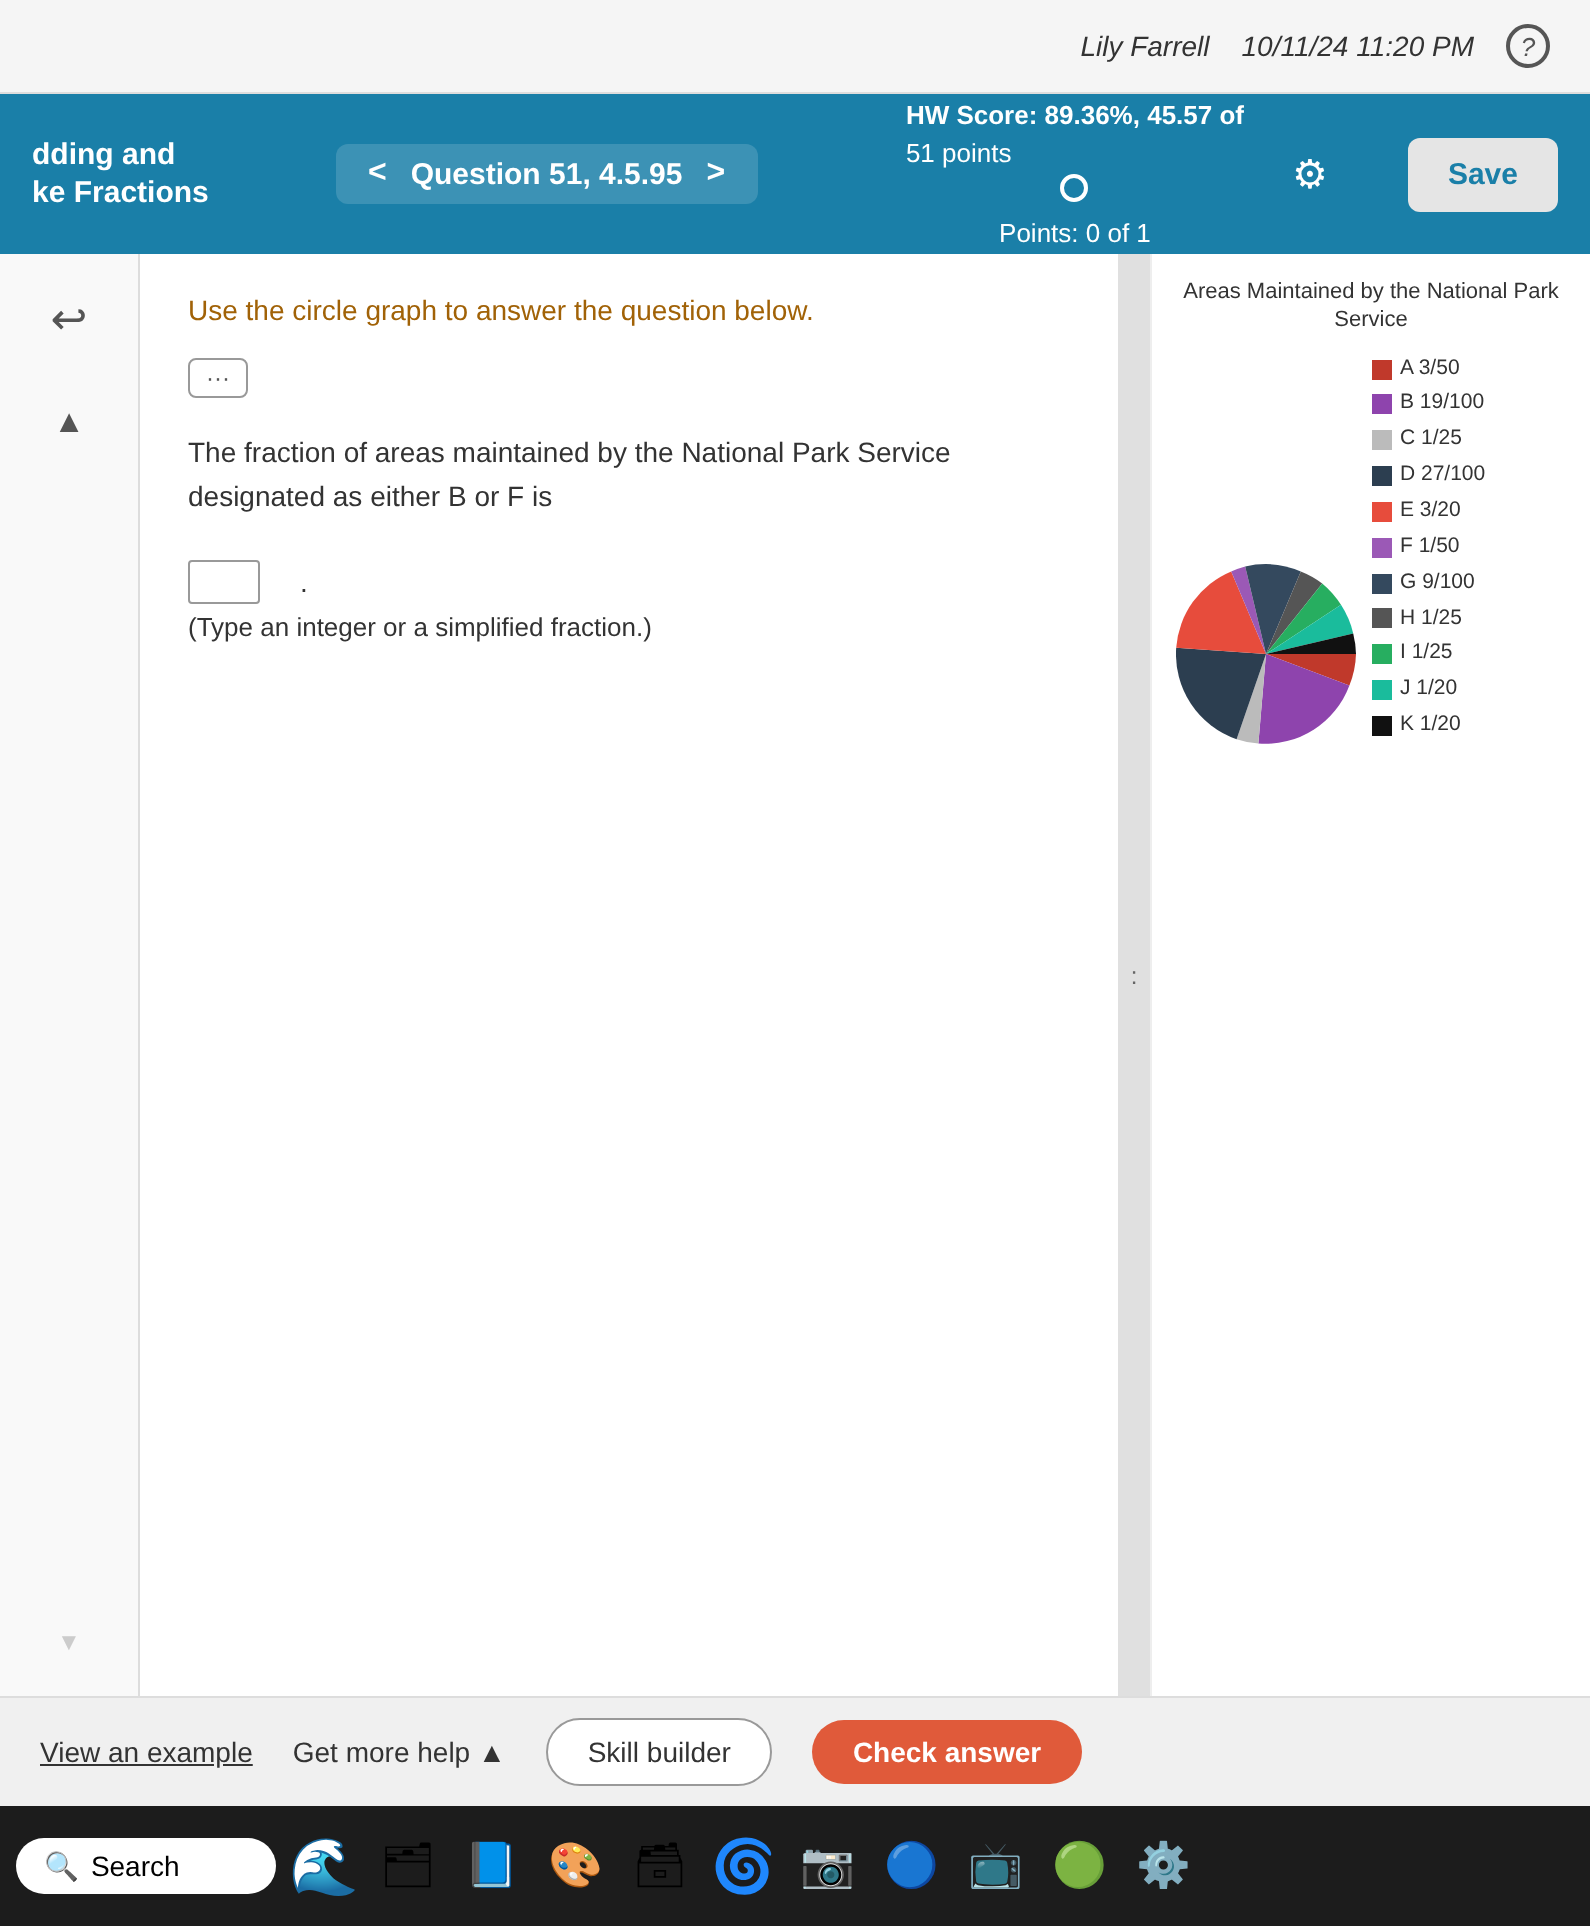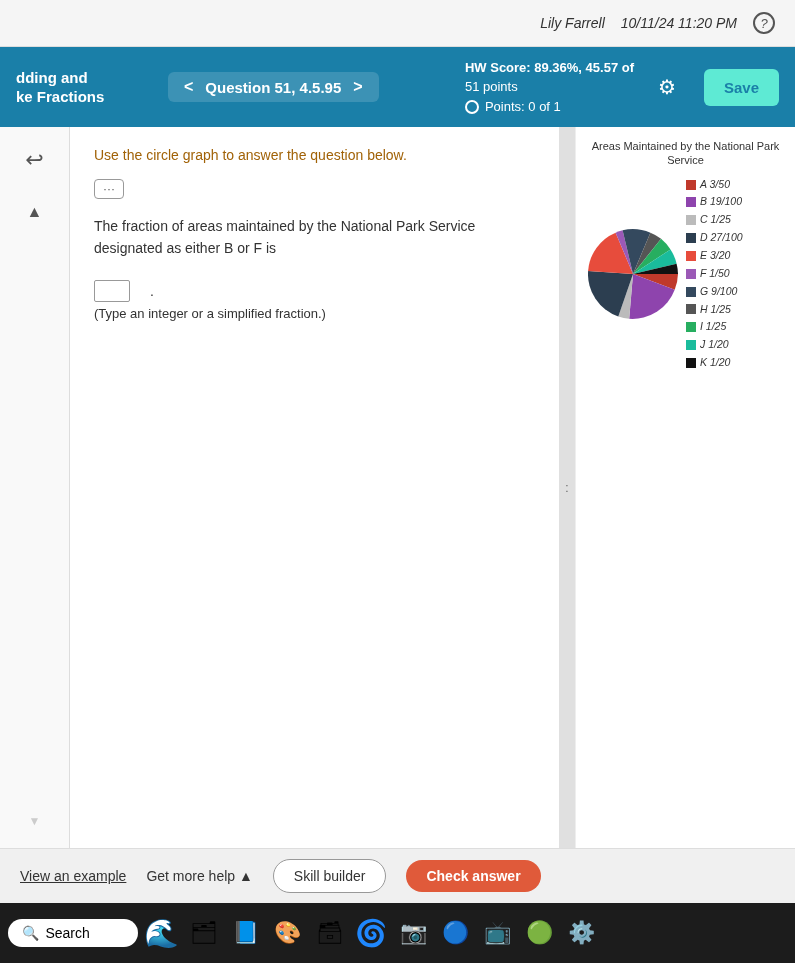--- a/index.html
+++ b/index.html
@@ -66,37 +66,38 @@
       font-size: 13px;
       line-height: 1.5;
     }
     #header .score-block .score-title {
       font-weight: bold;
     }
     #header .points-row {
       display: flex;
       align-items: center;
       gap: 6px;
+      flex-direction: column;
     }
     #header .circle-icon {
       width: 14px; height: 14px;
       border-radius: 50%;
       border: 2px solid white;
       display: inline-block;
     }
     #header .save-btn {
-      background: #5eead4;
+      background: #e5e5e5;
       color: #1a7fa8;
       border: none;
       border-radius: 6px;
       padding: 10px 20px;
       font-size: 15px;
       font-weight: bold;
       cursor: pointer;
-      margin-left: 16px;
+      margin-left: 28px;
     }
     #header .gear-icon {
       color: white;
       font-size: 20px;
       margin-left: 12px;
       cursor: pointer;
     }
 
     
     #main {
@@ -198,22 +199,21 @@
     #chart-panel .chart-title {
       font-size: 11px;
       color: #333;
       text-align: center;
       margin-bottom: 8px;
       line-height: 1.3;
     }
     #chart-panel .chart-container {
       display: flex;
       gap: 8px;
-      align-items: center;
-      font-style: italic;
+      align-items: flex-end;
     }
     #chart-panel .legend {
       font-size: 10.5px;
       color: #333;
       line-height: 1.7;
     }
     .legend-item {
       display: flex;
       align-items: center;
       gap: 4px;

